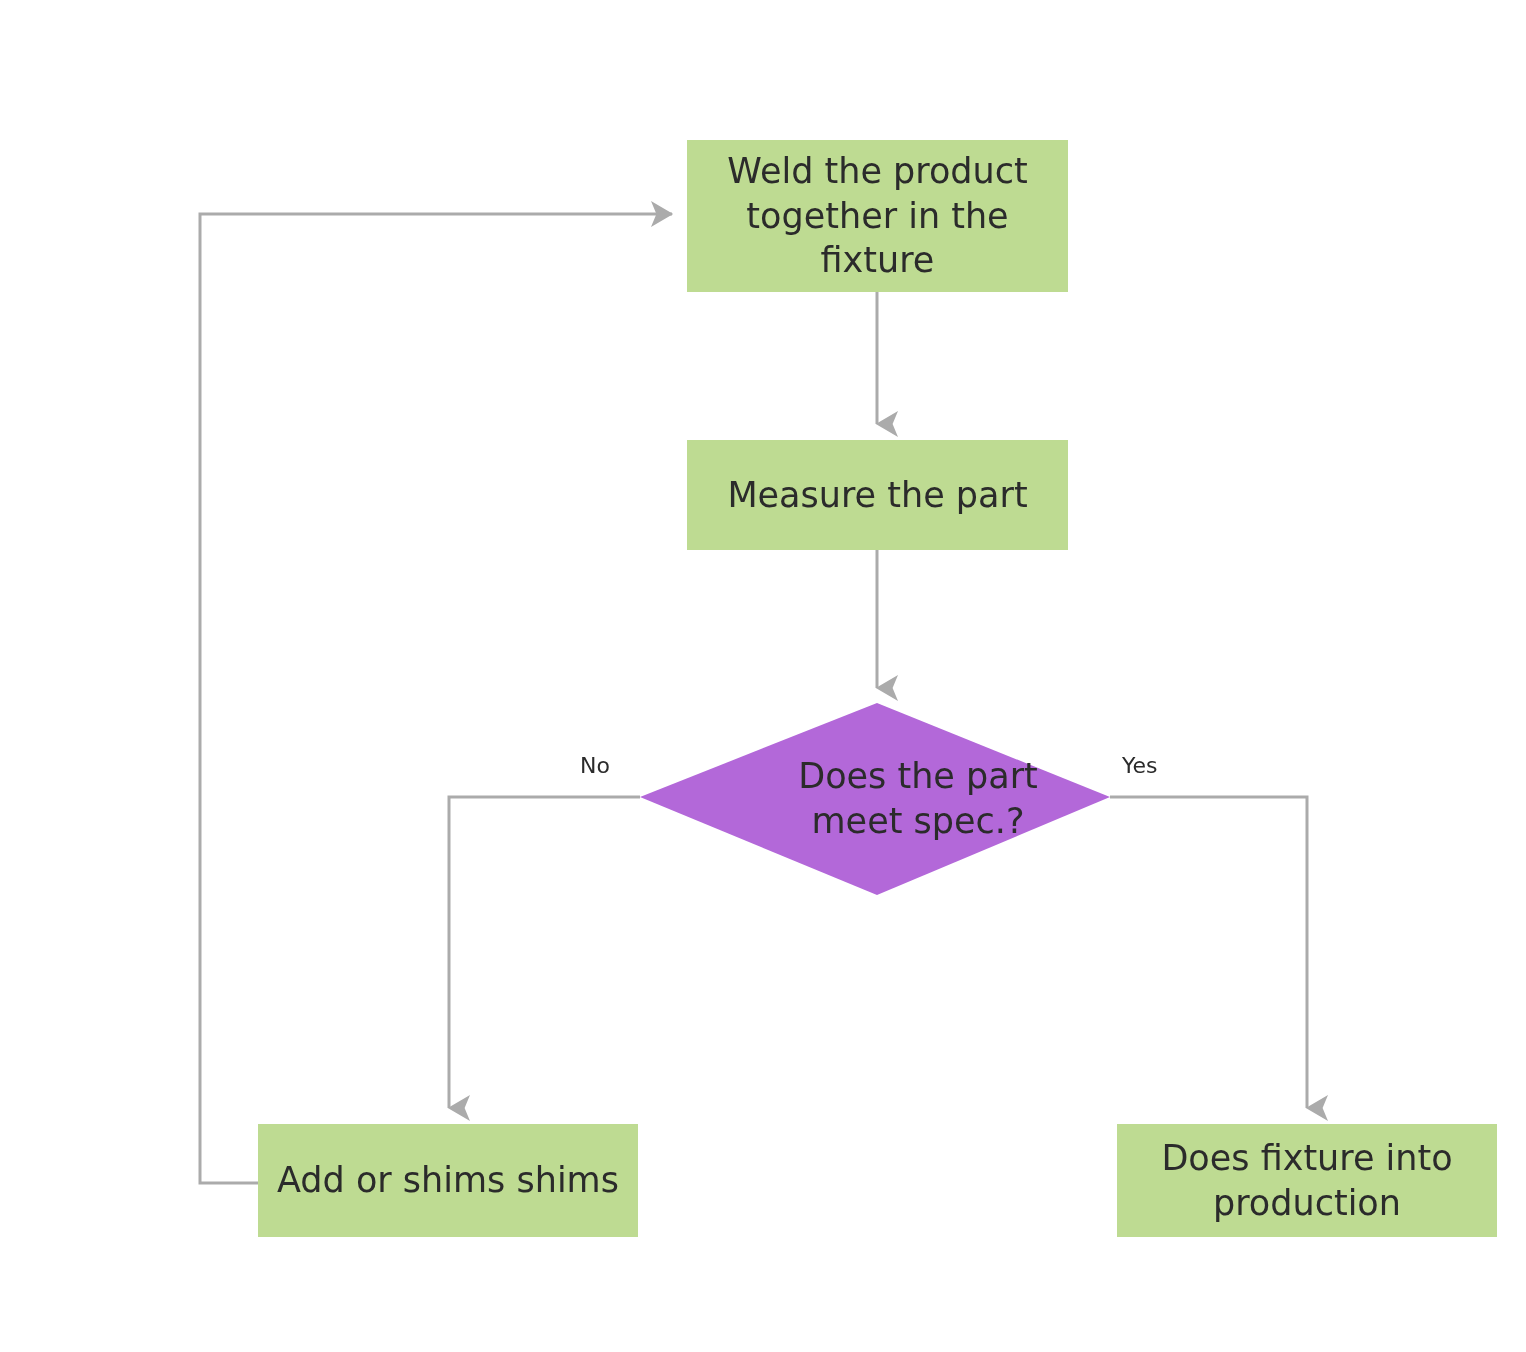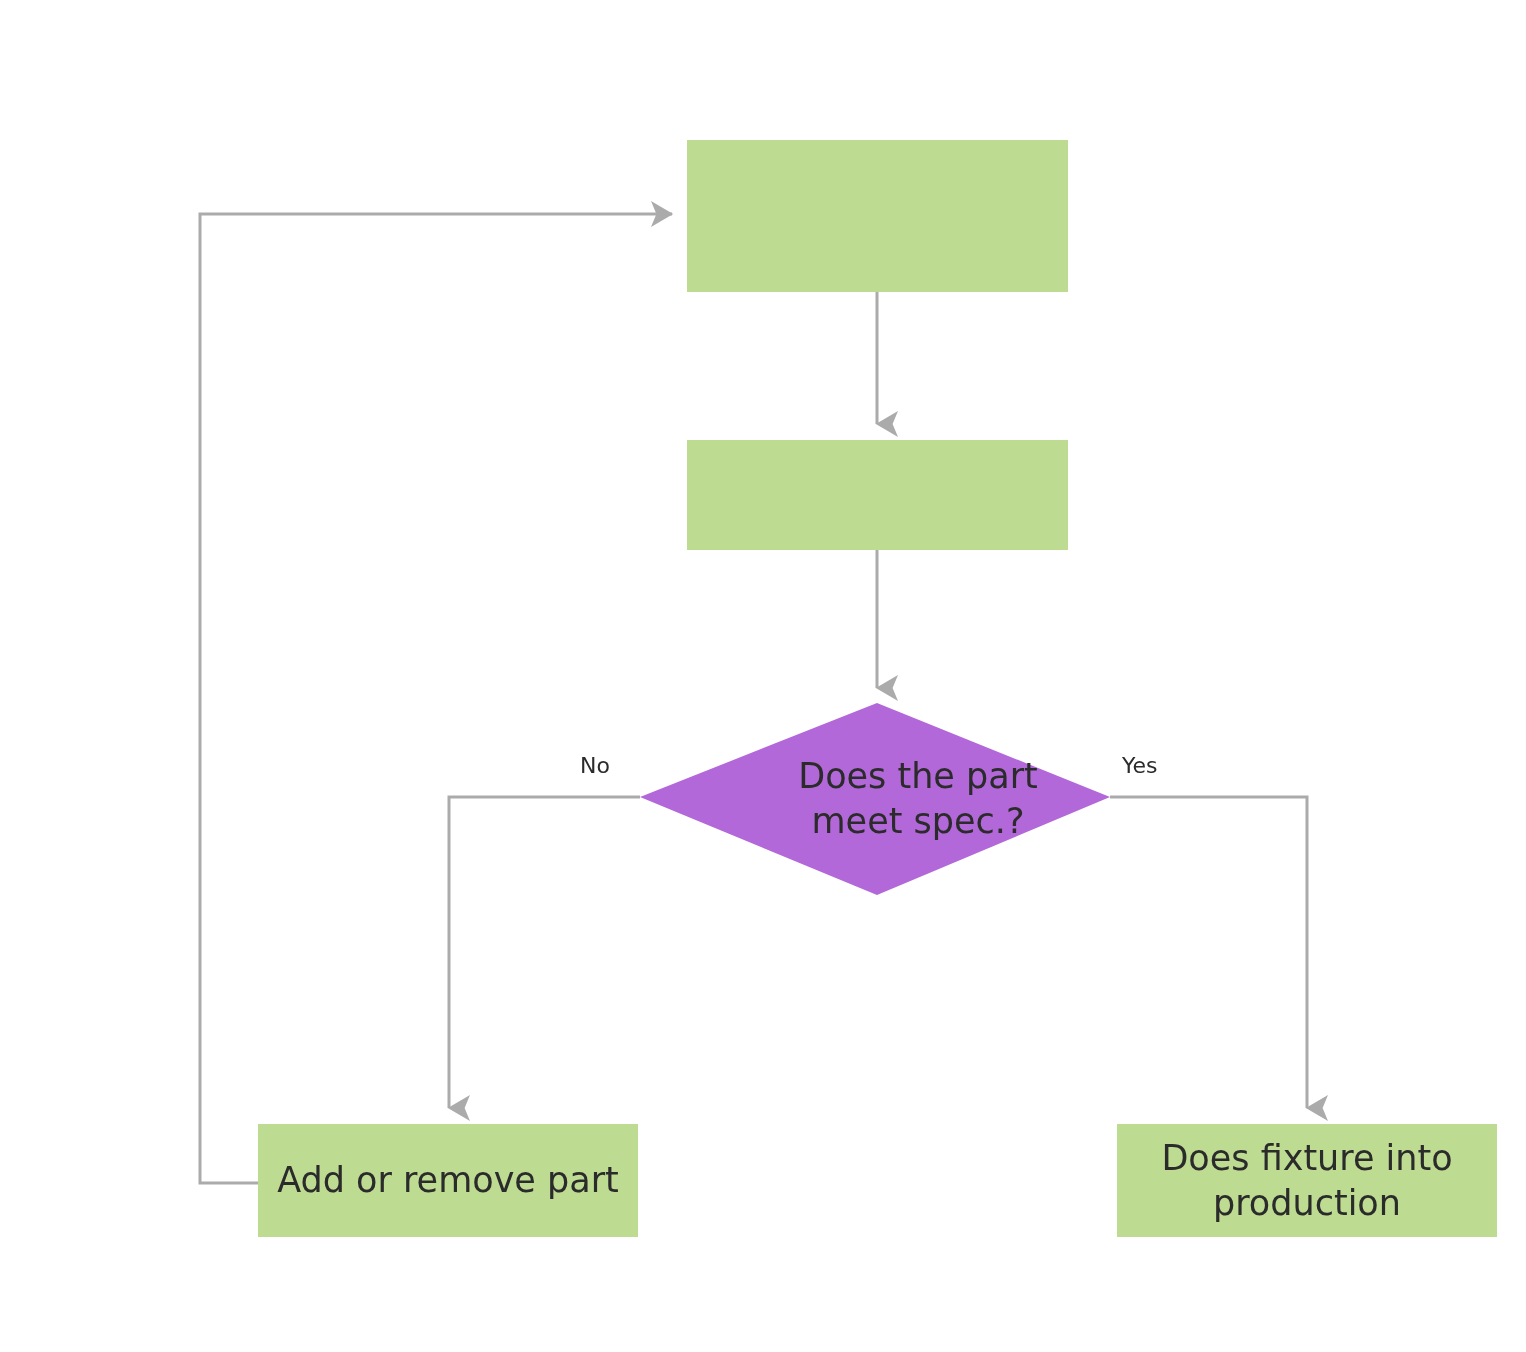--- a/index.html
+++ b/index.html
@@ -82,26 +82,29 @@
 
     <path d="M877,550 L877,688" fill="none" stroke="#ababab" stroke-width="3" marker-end="url(#arrow-down)"></path>
 
     <path d="M640,797 L449,797 L449,1108" fill="none" stroke="#ababab" stroke-width="3" marker-end="url(#arrow-down)"></path>
 
     <path d="M1110,797 L1307,797 L1307,1108" fill="none" stroke="#ababab" stroke-width="3" marker-end="url(#arrow-down)"></path>
 
     <path d="M258,1183 L200,1183 L200,214 L672,214" fill="none" stroke="#ababab" stroke-width="3" marker-end="url(#arrow-right)"></path>
   </svg>
 
+  <div class="node-label" style="left:687px; top:140px; width:381px; height:152px;">Weld the product
+together in the fixture</div>
 
+  <div class="node-label" style="left:687px; top:440px; width:381px; height:110px;">Measure the part</div>
 
   <div class="node-label" style="left:741px; top:703px; width:354px; height:192px;">Does the part
 meet spec.?</div>
 
-  <div class="node-label" style="left:258px; top:1124px; width:380px; height:113px;">Add or remove part</div>
+  <div class="node-label" style="left:258px; top:1124px; width:380px; height:113px;">Add or shims shims</div>
 
   <div class="node-label" style="left:1117px; top:1124px; width:380px; height:113px;">Does fixture into
 production</div>
 
   <div class="edge-label" style="left:580px; top:755px;">No</div>
 
   <div class="edge-label" style="left:1122px; top:755px;">Yes</div>
 
   <div class="hit" style="left:687px; top:140px; width:381px; height:152px;"></div>
   <div class="hit" style="left:687px; top:440px; width:381px; height:110px;"></div>

